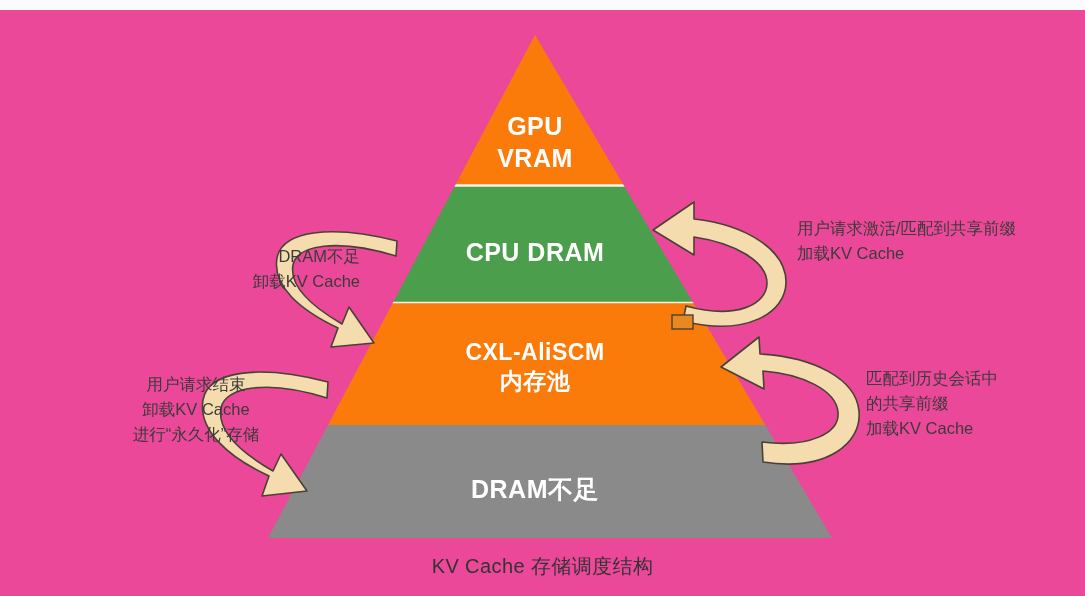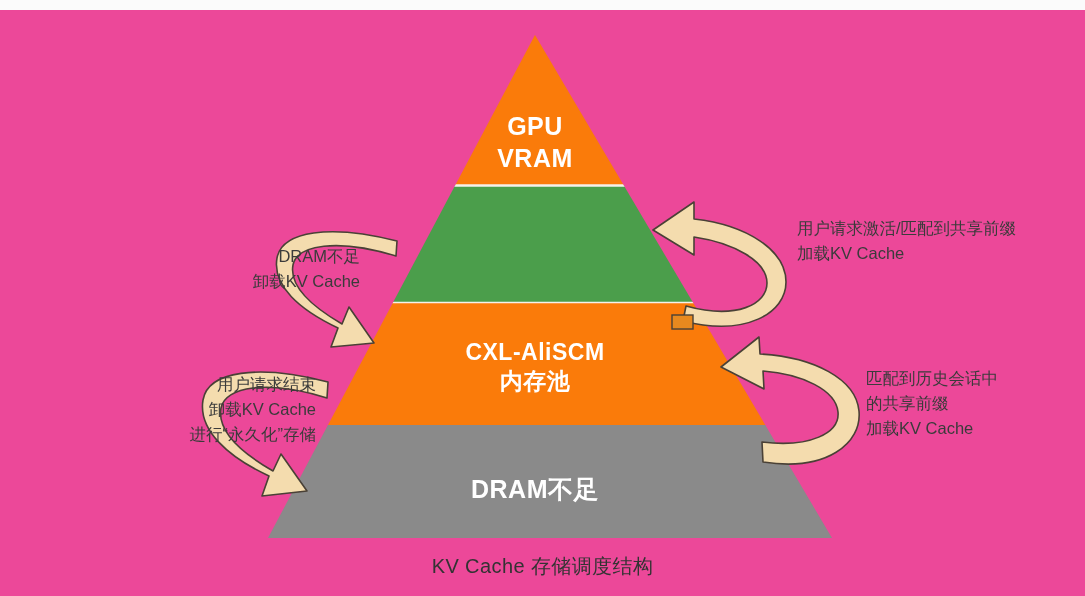--- a/index.html
+++ b/index.html
@@ -72,21 +72,21 @@
   #annotation-dram-offload {
     left: 150px;
     top: 234px;
     width: 210px;
     text-align: right;
   }
   #annotation-request-end {
     left: 76px;
     top: 362px;
     width: 240px;
-    text-align: right;
+    text-align: center;
   }
   #annotation-request-activate {
     left: 797px;
     top: 206px;
     width: 268px;
     text-align: left;
   }
   #annotation-history-prefix {
     left: 866px;
     top: 356px;
@@ -171,20 +171,21 @@
                L 764,379
                L 763,361
                C 802,364 836,380 838,402
                C 840,423 810,438 762,432 Z" fill="#f4dcae" stroke="#4a4136" stroke-width="1.6" stroke-linejoin="round"></path>
     </g>
   </svg>
 
   <div class="layer-label" id="label-gpu-vram">GPU
 VRAM</div>
 
+  <div class="layer-label" id="label-cpu-dram">CPU DRAM</div>
 
   <div class="layer-label" id="label-cxl">CXL-AliSCM
 内存池</div>
 
   <div class="layer-label" id="label-ssd">DRAM不足</div>
 
   <div class="annotation" id="annotation-dram-offload">DRAM不足
 卸载KV Cache</div>
 
   <div class="annotation" id="annotation-request-end">用户请求结束

